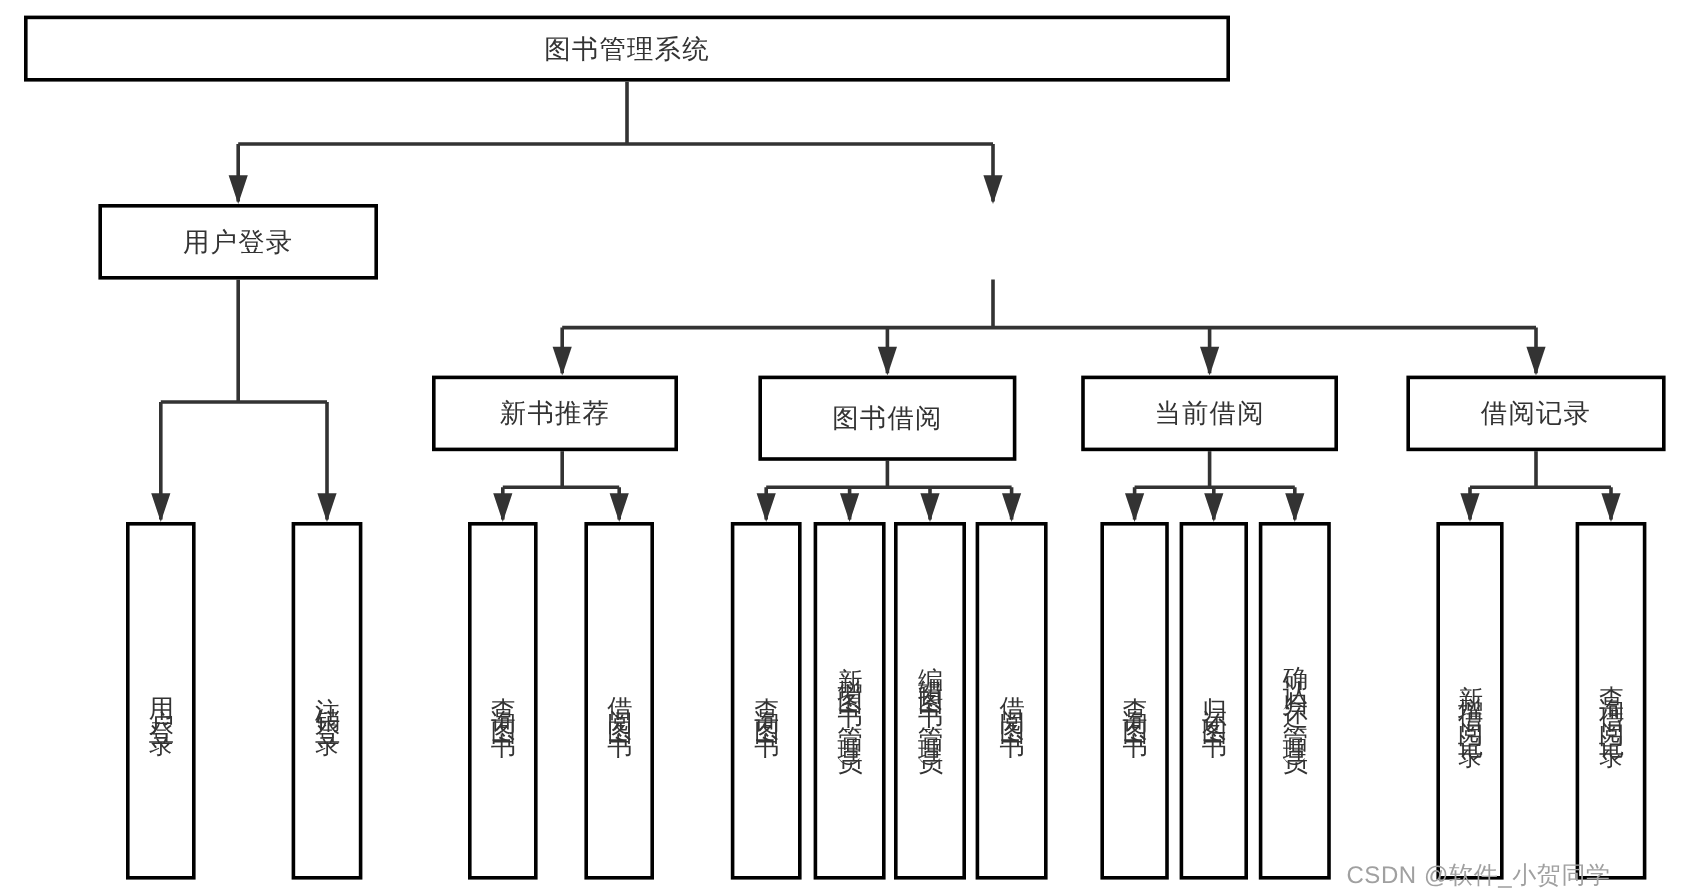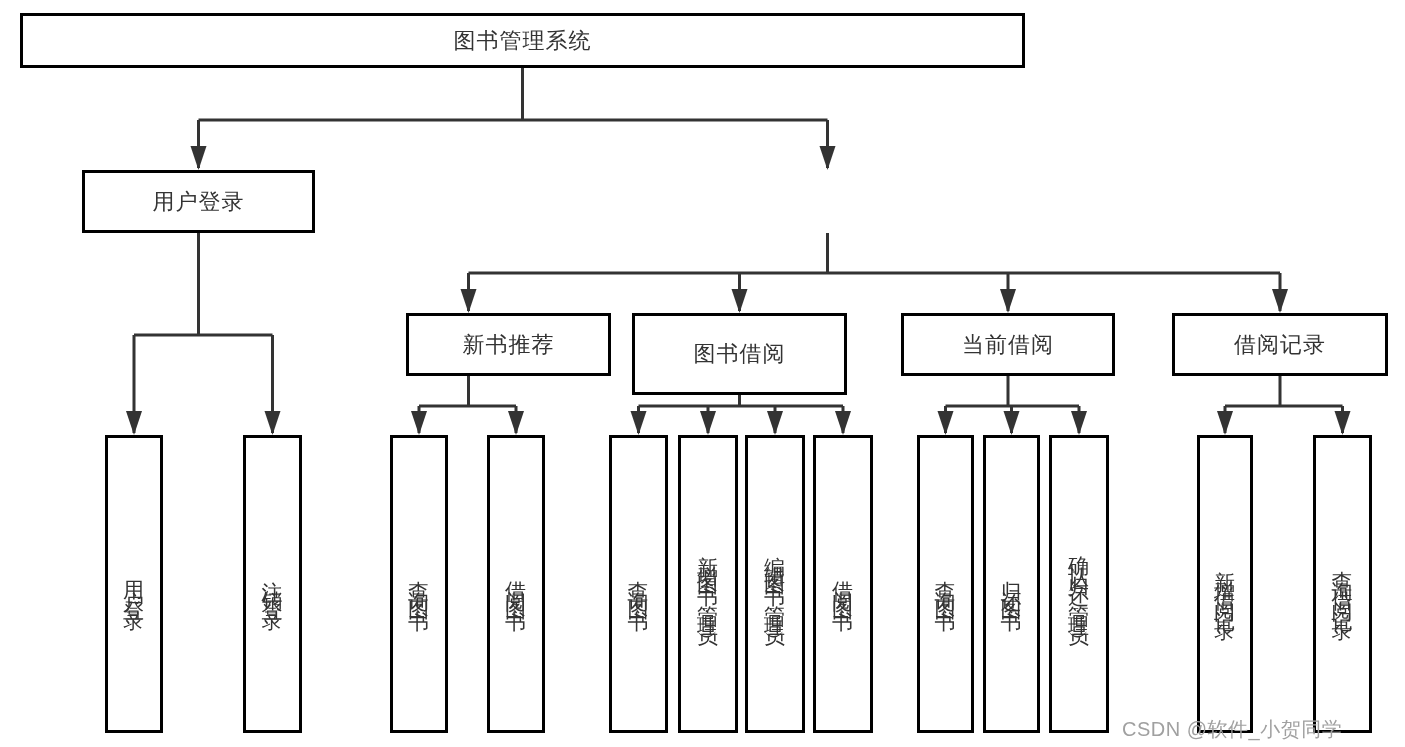--- a/index.html
+++ b/index.html
@@ -30,22 +30,22 @@
     writing-mode:vertical-rl;
     text-orientation:mixed;
     letter-spacing:10px;
     line-height:1;
     white-space:nowrap;
   }
   
   .n-root{left:20px;top:13px;width:1005px;height:55px;}
   .n-user-login{left:82px;top:170px;width:233px;height:63px;}
   .n-book-mgmt{left:711px;top:170px;width:232px;height:63px;}
-  .n-new-book{left:360px;top:313px;width:205px;height:63px;margin-left:46px;}
-  .n-book-borrow{left:632px;top:313px;width:215px;height:82px;}
+  .n-new-book{left:360px;top:313px;width:205px;height:63px;}
+  .n-book-borrow{left:632px;top:313px;width:215px;height:71px;}
   .n-current-borrow{left:901px;top:313px;width:214px;height:63px;}
   .n-borrow-record{left:1172px;top:313px;width:216px;height:63px;align-items:center;}
   .lf{top:435px;height:298px;}
   .l1{left:105px;width:58px;}
   .l2{left:243px;width:59px;}
   .l3{left:390px;width:58px;}
   .l4{left:487px;width:58px;}
   .l5{left:609px;width:59px;}
   .l6{left:678px;width:60px;}
   .l7{left:745px;width:60px;}

